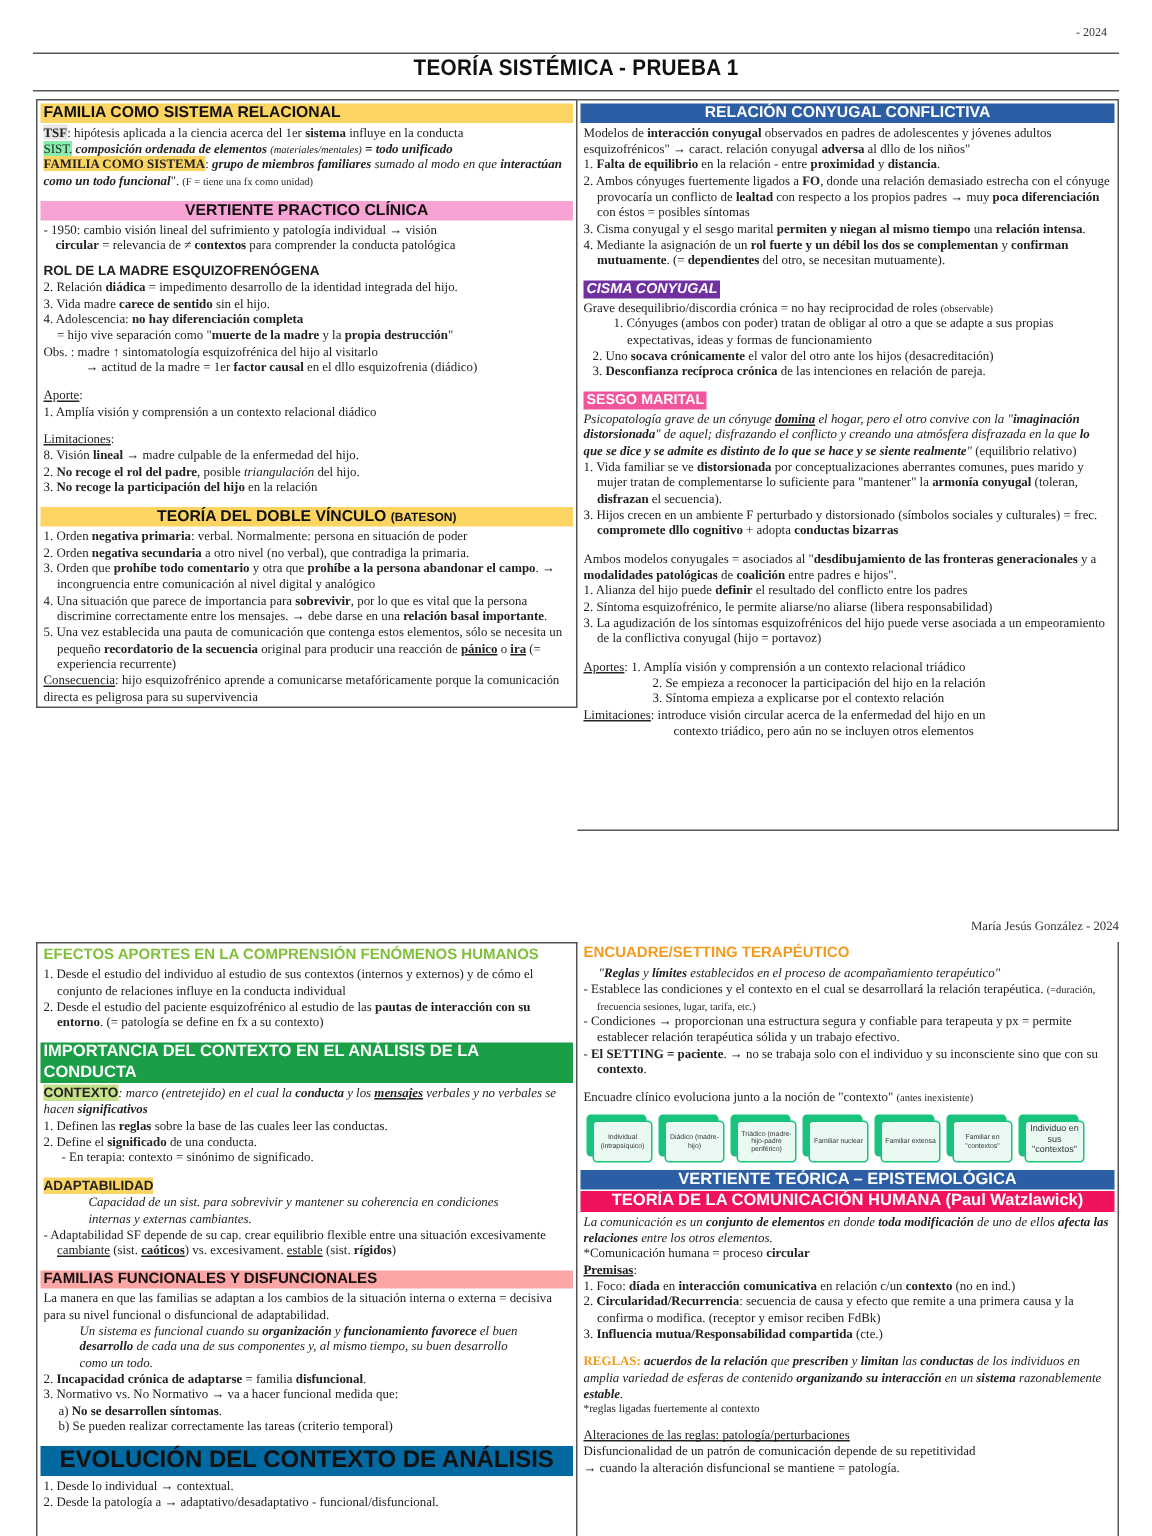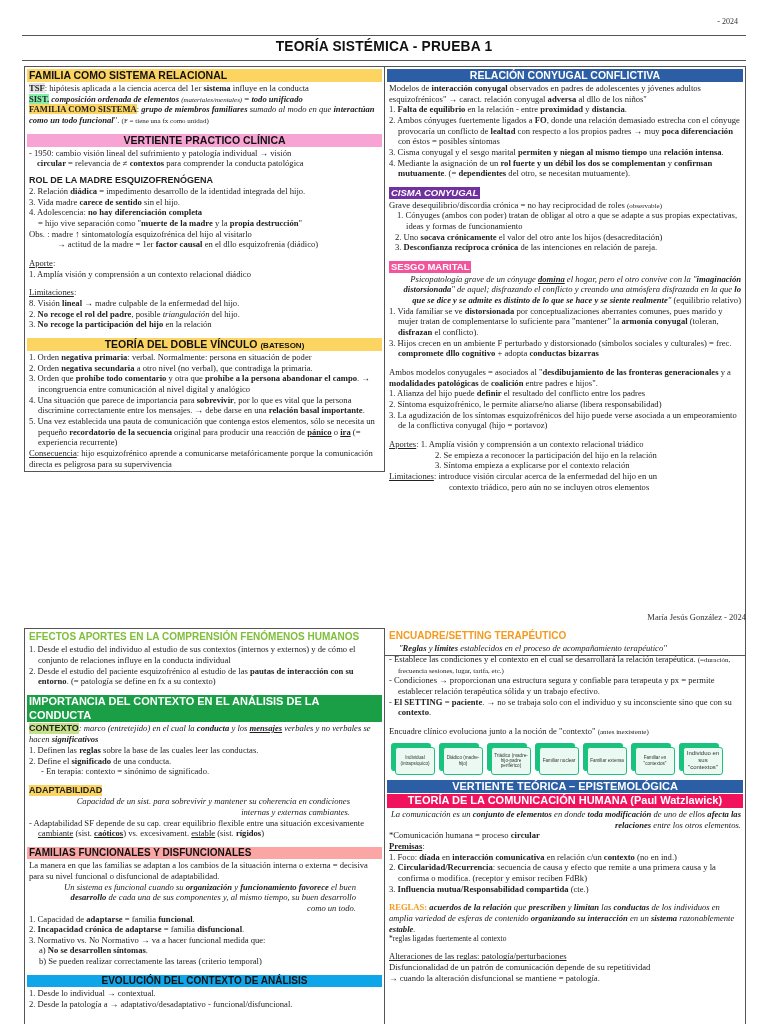--- a/index.html
+++ b/index.html
@@ -15,34 +15,34 @@
   .hdr.center { text-align: center; }
   .hdr.yellow { background: #fcd462; }
   .hdr.pink { background: #f7a4d4; }
   .hdr.blue { background: #2c5ea6; color: #fff; }
   .hdr.purple { background: #7030a0; color: #fff; display: inline-block; margin-left: 0; font-size: 9.5px; font-style: italic; }
   .hdr.hotpink { background: #f2559b; color: #fff; display: inline-block; margin-left: 0; font-size: 9.5px; }
   .hdr.green-text { color: #7fbf3a; font-size: 10px; }
   .hdr.green { background: #1a9e46; color: #fff; font-size: 11px; }
   .hdr.orange-text { color: #f39a1f; font-size: 10px; }
   .hdr.peach { background: #fca5a5; font-size: 10px; }
-  .hdr.lav { background: #0ea5e9; font-size: 10px; }
+  .hdr.lav { background: #0369a1; font-size: 16px; }
   .hdr.hotpink2 { background: #f0125c; color: #fff; text-align: center; font-size: 11px; }
   .hilite-y { background: #fcd462; display: inline-block; font-weight: bold; font-family: "Liberation Sans", sans-serif; font-size: 9px; }
   .sub { font-family: "Liberation Sans", "DejaVu Sans", sans-serif; font-weight: bold; font-size: 9px; margin-top: 6px; }
   p { margin: 0; }
   .ind { padding-left: 9px; text-indent: -9px; }
   .ind2 { padding-left: 20px; }
-  .center { text-align: right; }
+  .center { text-align: left; }
   .gap { height: 8px; }
   b { font-weight: bold; }
   .u { text-decoration: underline; }
   .small { font-size: 7px; }
   .tag-tsf { background: #e5e5e5; font-weight: bold; }
-  .tag-sist { background: #86efac; font-weight: bold; }
+  .tag-sist { background: #86efac; font-weight: normal; }
   .tag-fam { background: #fcd462; font-weight: bold; }
   .author { right: 22px; top: 612px; font-size: 8.5px; color: #333; }
   .chips { display: flex; gap: 4px; margin: 6px 0 5px 2px; }
   .chip { position: relative; width: 44px; height: 32px; }
   .chip .back { position: absolute; left: 0; top: 0; width: 40px; height: 28px; background: #19c37d; border-radius: 3px; }
   .chip .front { position: absolute; left: 4px; top: 4px; width: 40px; height: 28px; background: #eafaf3; border: 1px solid #19c37d; border-radius: 3px; font-family: "Liberation Sans", sans-serif; font-size: 4.6px; line-height: 1.15; display: flex; align-items: center; justify-content: center; text-align: center; color: #333; padding: 1px; }
   .chip:last-child .front { font-size: 6px; }
 </style>
 </head>
 <body>
@@ -80,37 +80,37 @@
   <div class="hdr yellow center"><span>TEORÍA DEL DOBLE VÍNCULO </span><span style="font-size:8px">(BATESON)</span></div>
   <p class="ind"><span>1. Orden </span><b>negativa primaria</b><span>: verbal. Normalmente: persona en situación de poder</span></p>
   <p class="ind"><span>2. Orden </span><b>negativa secundaria</b><span> a otro nivel (no verbal), que contradiga la primaria.</span></p>
   <p class="ind"><span>3. Orden que </span><b>prohíbe todo comentario</b><span> y otra que </span><b>prohíbe a la persona abandonar el campo</b><span>. → incongruencia entre comunicación al nivel digital y analógico</span></p>
   <p class="ind"><span>4. Una situación que parece de importancia para </span><b>sobrevivir</b><span>, por lo que es vital que la persona discrimine correctamente entre los mensajes. → debe darse en una </span><b>relación basal importante</b><span>.</span></p>
   <p class="ind"><span>5. Una vez establecida una pauta de comunicación que contenga estos elementos, sólo se necesita un pequeño </span><b>recordatorio de la secuencia</b><span> original para producir una reacción de </span><b class="u">pánico</b><span> o </span><b class="u">ira</b><span> (= experiencia recurrente)</span></p>
   <p><span class="u">Consecuencia</span><span>: hijo esquizofrénico aprende a comunicarse metafóricamente porque la comunicación directa es peligrosa para su supervivencia</span></p>
   <p>= sirve para mantener relación segura → internaliza lógica contradictoria del DB</p>
 </div>
 
-<div class="abs col col-right" style="left:385px; top:66px; width:361px; height:590px;">
+<div class="abs col col-right" style="left:385px; top:66px; width:361px; height:488px;">
   <div class="hdr blue center">RELACIÓN CONYUGAL CONFLICTIVA</div>
   <p><span>Modelos de </span><b>interacción conyugal</b><span> observados en padres de adolescentes y jóvenes adultos esquizofrénicos" → caract. relación conyugal </span><b>adversa</b><span> al dllo de los niños"</span></p>
   <p class="ind"><span>1. </span><b>Falta de equilibrio</b><span> en la relación - entre </span><b>proximidad</b><span> y </span><b>distancia</b><span>.</span></p>
   <p class="ind"><span>2. Ambos cónyuges fuertemente ligados a </span><b>FO</b><span>, donde una relación demasiado estrecha con el cónyuge provocaría un conflicto de </span><b>lealtad</b><span> con respecto a los propios padres →  muy </span><b>poca diferenciación</b><span> con éstos = posibles síntomas</span></p>
   <p class="ind"><span>3. Cisma conyugal y el sesgo marital </span><b>permiten y niegan al mismo tiempo</b><span> una </span><b>relación intensa</b><span>.</span></p>
   <p class="ind"><span>4. Mediante la asignación de un </span><b>rol fuerte y un débil los dos se complementan</b><span> y </span><b>confirman mutuamente</b><span>. (= </span><b>dependientes</b><span> del otro, se necesitan mutuamente).</span></p>
   <div class="gap"></div>
   <div class="hdr purple">CISMA CONYUGAL</div>
   <p><span>Grave desequilibrio/discordia crónica = no hay reciprocidad de roles </span><span class="small">(observable)</span></p>
-  <p class="ind" style="margin-left:8px">1. Cónyuges (ambos con poder) tratan de obligar al otro a que se adapte a sus propias expectativas, ideas y formas de funcionamiento</p>
+  <p class="ind" style="margin-left:20px">1. Cónyuges (ambos con poder) tratan de obligar al otro a que se adapte a sus propias expectativas, ideas y formas de funcionamiento</p>
   <p class="ind" style="margin-left:6px"><span>2. Uno </span><b>socava crónicamente</b><span> el valor del otro ante los hijos (desacreditación)</span></p>
   <p class="ind" style="margin-left:6px"><span>3. </span><b>Desconfianza recíproca crónica</b><span> de las intenciones en relación de pareja.</span></p>
   <div class="gap"></div>
   <div class="hdr hotpink">SESGO MARITAL</div>
   <p class="center"><i>Psicopatología grave de un cónyuge </i><b><i class="u">domina</i></b><i> el hogar, pero el otro convive con la "</i><b><i>imaginación distorsionada</i></b><i>" de aquel; disfrazando el conflicto y creando una atmósfera disfrazada en la que </i><b><i>lo que se dice y se admite es distinto de lo que se hace y se siente realmente</i></b><i>"</i><span>   (equilibrio relativo)</span></p>
-  <p class="ind"><span>1. Vida familiar se ve </span><b>distorsionada</b><span> por conceptualizaciones aberrantes comunes, pues marido y mujer tratan de complementarse lo suficiente para "mantener" la </span><b>armonía conyugal</b><span> (toleran, </span><b>disfrazan</b><span> el conflicto).</span></p>
+  <p class="ind"><span>1. Vida familiar se ve </span><b>distorsionada</b><span> por conceptualizaciones aberrantes comunes, pues marido y mujer tratan de complementarse lo suficiente para "mantener" la </span><b>armonía conyugal</b><span> (toleran, </span><b>disfrazan</b><span> el secuencia).</span></p>
   <p class="ind"><span>3. Hijos crecen en un ambiente F perturbado y distorsionado (símbolos sociales y culturales) = frec. </span><b>compromete dllo cognitivo</b><span> + adopta </span><b>conductas bizarras</b></p>
   <div class="gap"></div>
   <p><span>Ambos modelos conyugales = asociados al "</span><b>desdibujamiento de las fronteras generacionales</b><span> y a </span><b>modalidades patológicas</b><span> de </span><b>coalición</b><span> entre padres e hijos".</span></p>
   <p class="ind"><span>1. Alianza del hijo puede </span><b>definir</b><span> el resultado del conflicto entre los padres</span></p>
   <p class="ind">2. Síntoma esquizofrénico, le permite aliarse/no aliarse (libera responsabilidad)</p>
   <p class="ind">3. La agudización de los síntomas esquizofrénicos del hijo puede verse asociada a un empeoramiento de la conflictiva conyugal (hijo = portavoz)</p>
   <div class="gap"></div>
   <p><span class="u">Aportes</span><span>: 1. Amplía visión y comprensión a un contexto relacional triádico</span></p>
   <p style="padding-left:46px">2. Se empieza a reconocer la participación del hijo en la relación</p>
   <p style="padding-left:46px">3. Síntoma empieza a explicarse por el contexto relación</p>
@@ -131,21 +131,20 @@
   <p class="ind"><span>2. Define el </span><b>significado</b><span> de una conducta.</span></p>
   <p style="padding-left:12px">- En terapia: contexto = sinónimo de significado.</p>
   <div class="gap"></div>
   <div class="hilite-y">ADAPTABILIDAD</div>
   <p class="center" style="padding:0 30px"><i>Capacidad de un sist. para sobrevivir y mantener su coherencia en condiciones internas y externas cambiantes.</i></p>
   <p class="ind"><span>- Adaptabilidad SF depende de su cap. crear equilibrio flexible entre una situación excesivamente </span><span class="u">cambiante</span><span> (sist. </span><b class="u">caóticos</b><span>) vs. excesivament. </span><span class="u">estable</span><span> (sist. </span><b>rígidos</b><span>)</span></p>
   <div class="gap"></div>
   <div class="hdr peach">FAMILIAS FUNCIONALES Y DISFUNCIONALES</div>
   <p>La manera en que las familias se adaptan a los cambios de la situación interna o externa = decisiva para su nivel funcional o disfuncional de adaptabilidad.</p>
   <p class="center" style="padding:0 24px"><i>Un sistema es funcional cuando su </i><b><i>organización</i></b><i> y </i><b><i>funcionamiento favorece</i></b><i> el buen </i><b><i>desarrollo</i></b><i> de cada una de sus componentes y, al mismo tiempo, su buen desarrollo como un todo.</i></p>
-  <p><span>1. Capacidad de </span><b>adaptarse</b><span> = familia </span><b>funcional</b><span>.</span></p>
   <p><span>2. </span><b>Incapacidad crónica de adaptarse</b><span> = familia </span><b>disfuncional</b><span>.</span></p>
   <p>3. Normativo vs. No Normativo → va a hacer funcional medida que:</p>
   <p style="padding-left:10px"><span>a) </span><b>No se desarrollen síntomas</b><span>.</span></p>
   <p style="padding-left:10px">b) Se pueden realizar correctamente las tareas (criterio temporal)</p>
   <div class="gap"></div>
   <div class="hdr lav center">EVOLUCIÓN DEL CONTEXTO DE ANÁLISIS</div>
   <p>1. Desde lo individual → contextual.</p>
   <p>2. Desde la patología a → adaptativo/desadaptativo - funcional/disfuncional.</p>
 </div>
 

